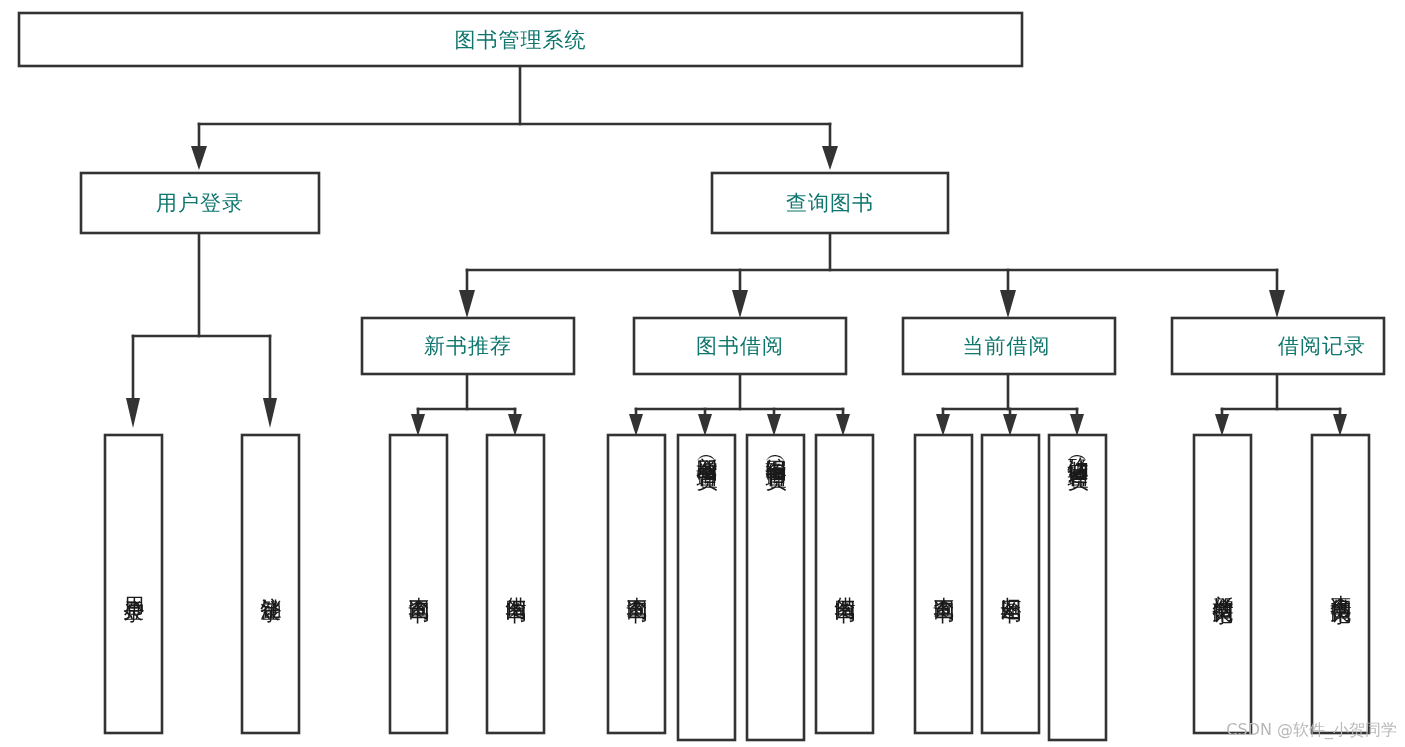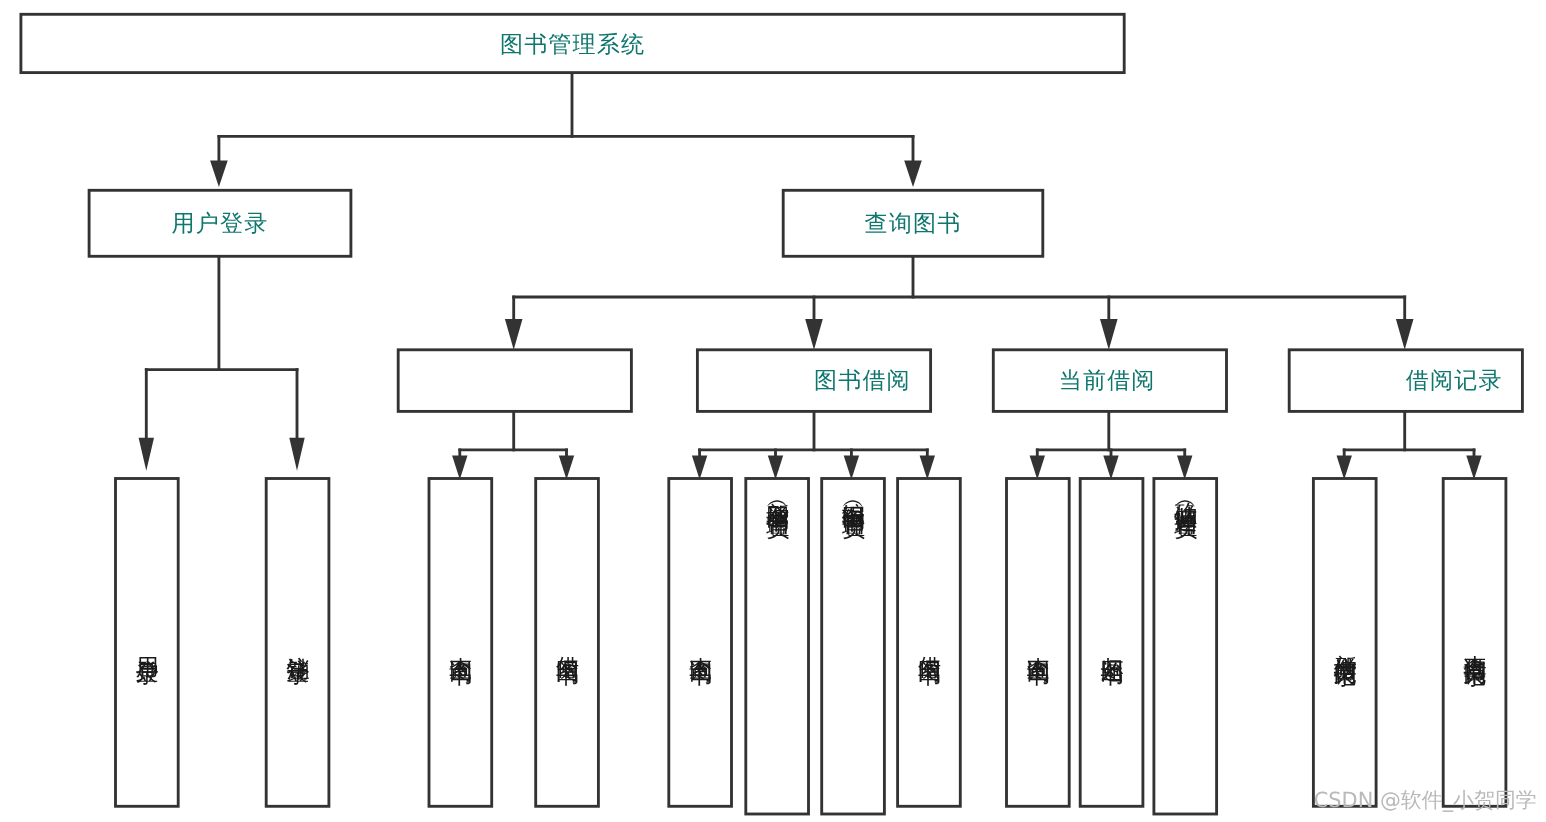--- a/index.html
+++ b/index.html
@@ -70,21 +70,21 @@
     font-size: 21px;
     color: #0f766e;
     white-space: nowrap;
     letter-spacing: 1px;
   }
   #watermark {
     position: absolute;
     right: 8px;
     bottom: 6px;
     font-family: "DejaVu Sans", "Liberation Sans", sans-serif;
-    font-size: 19px;
+    font-size: 16px;
     color: #b9b9b9;
     white-space: nowrap;
     pointer-events: none;
     user-select: none;
   }
 </style>
 </head>
 <body>
 
 <div id="diagram-root">
@@ -200,21 +200,24 @@
     <span class="hlabel-text">图书管理系统</span>
   </div>
 
   <div class="hlabel-wrap" style="left:81px; top:173px; width:238px; height:60px;">
     <span class="hlabel-text">用户登录</span>
   </div>
   <div class="hlabel-wrap" style="left:712px; top:173px; width:236px; height:60px;">
     <span class="hlabel-text">查询图书</span>
   </div>
 
-  <div class="hlabel-wrap" style="left:634px; top:318px; width:212px; height:56px;padding-left:44px;">
+  <div class="hlabel-wrap" style="left:362px; top:318px; width:212px; height:56px;">
+    <span class="hlabel-text">新书推荐</span>
+  </div>
+  <div class="hlabel-wrap" style="left:634px; top:318px; width:212px; height:56px;">
     <span class="hlabel-text">图书借阅</span>
   </div>
   <div class="hlabel-wrap" style="left:903px; top:318px; width:207px; height:56px;">
     <span class="hlabel-text">当前借阅</span>
   </div>
   <div class="hlabel-wrap" style="left:1172px; top:318px; width:212px; height:56px;padding-left:44px;">
     <span class="hlabel-text">借阅记录</span>
   </div>
 
   <div class="vlabel-wrap" style="left:105px; top:435px; width:57px; height:298px;">

